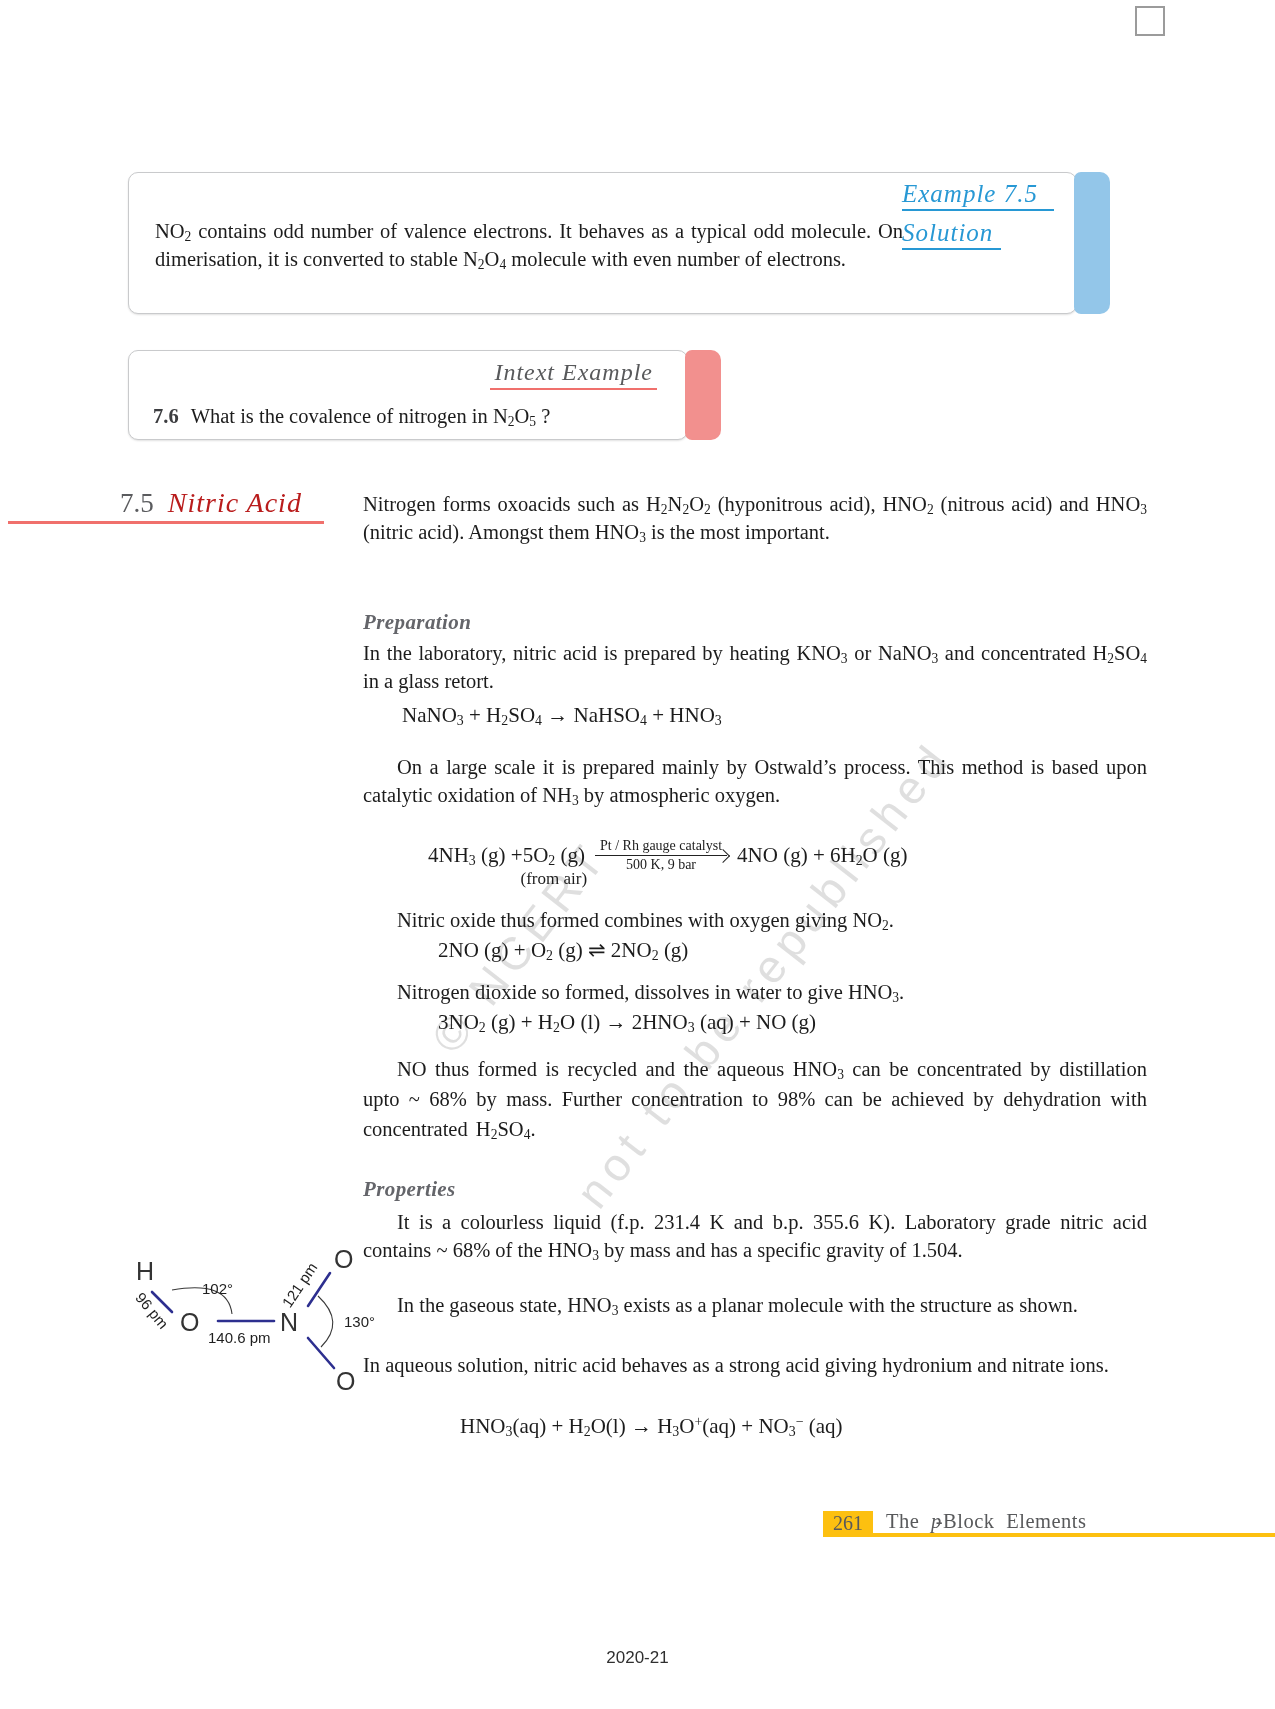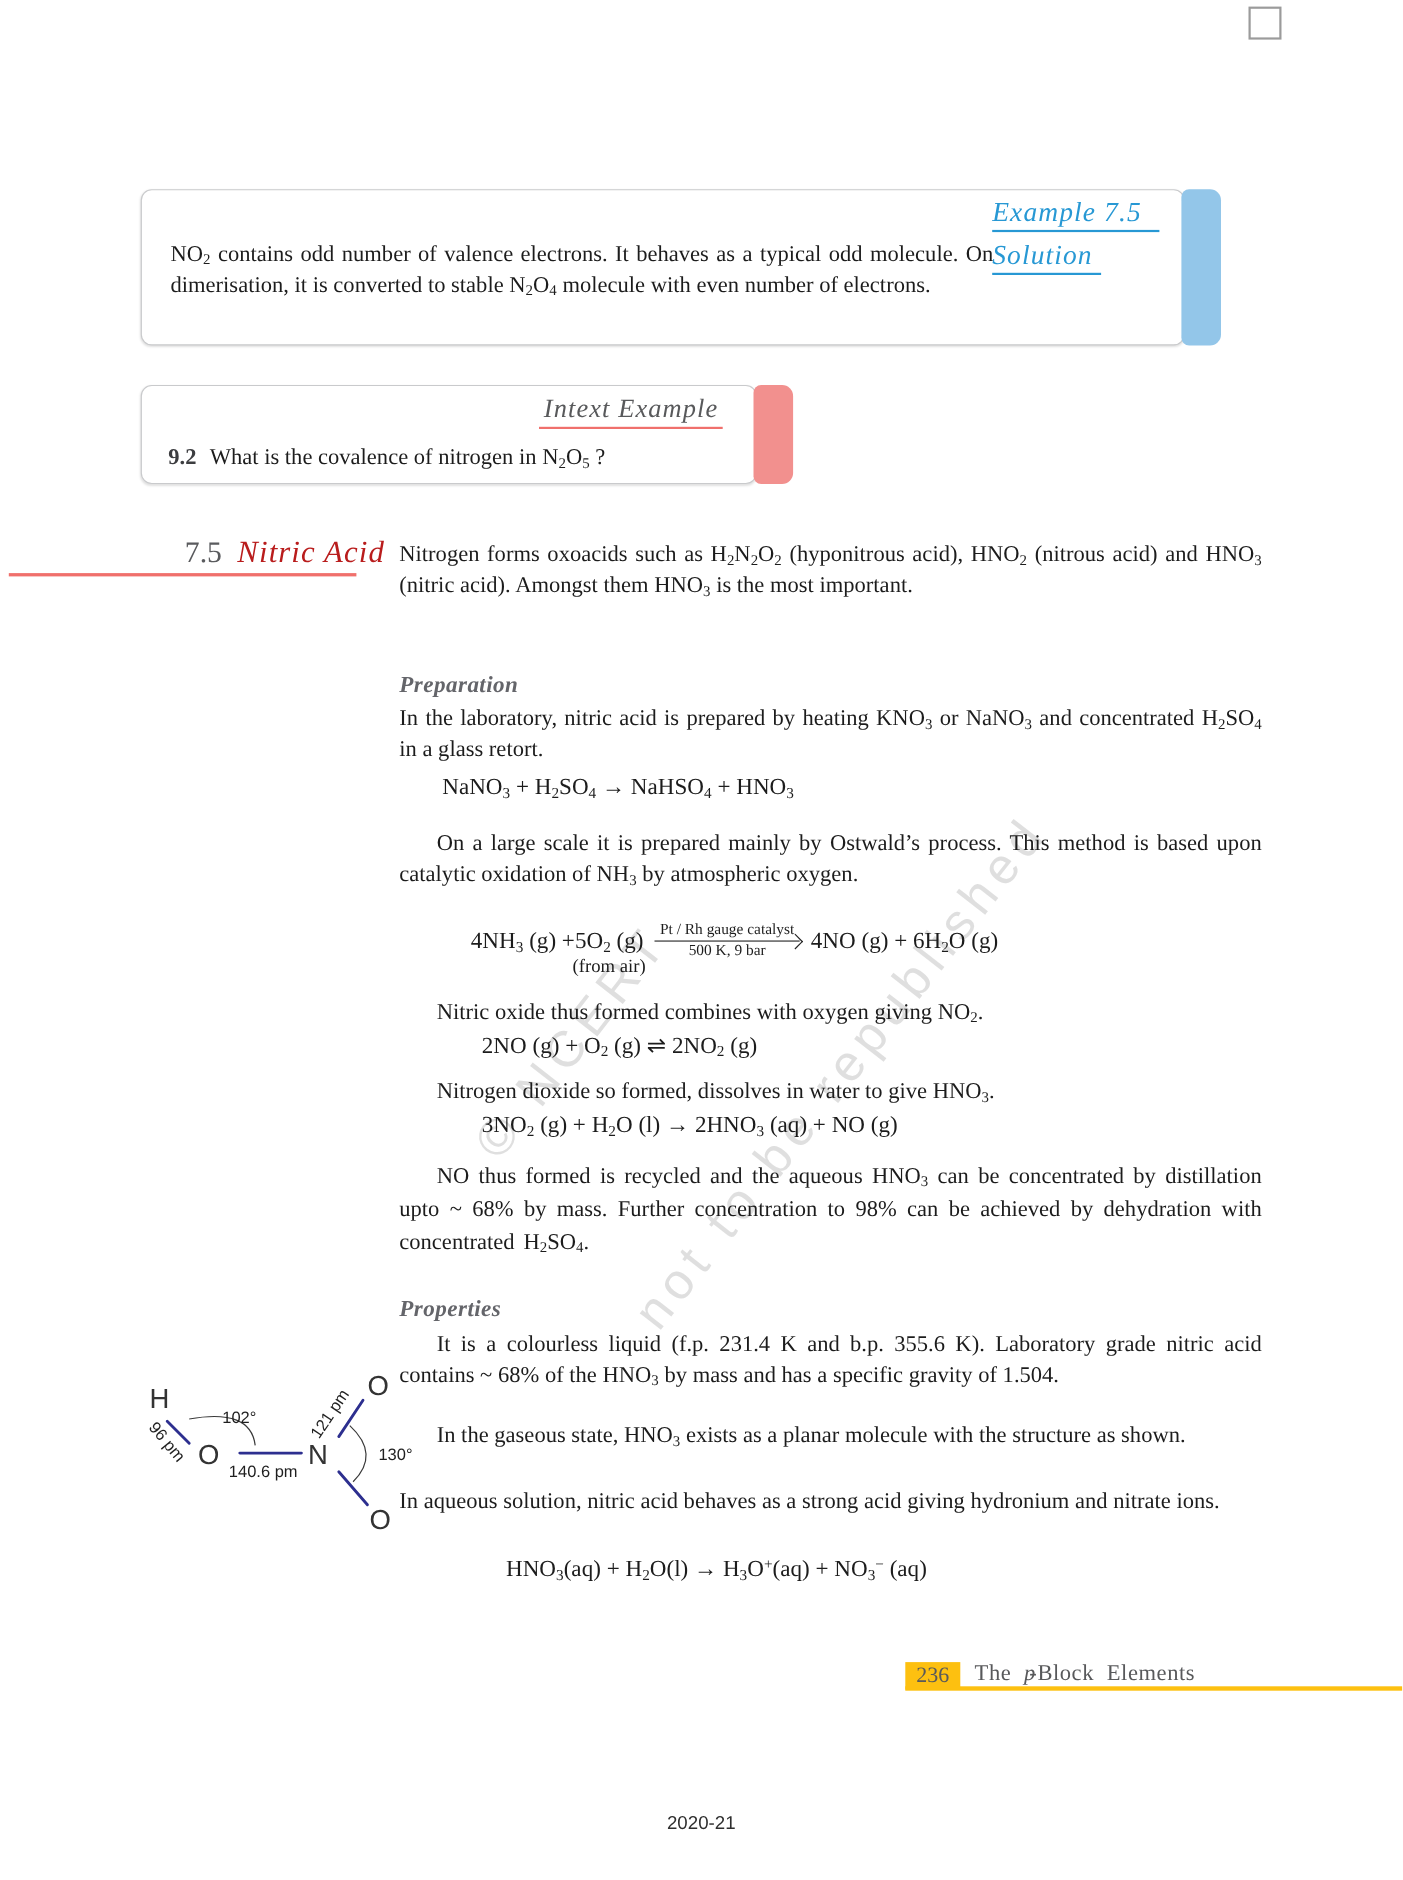--- a/index.html
+++ b/index.html
@@ -27,21 +27,21 @@
   .eq{position:absolute;font-size:21px;white-space:nowrap;}
   .eq2row{display:flex;align-items:center;}
   .stack{position:relative;}
   .from-air{position:absolute;left:50%;top:100%;transform:translateX(-50%);font-size:17px;margin-top:1px;}
   .rxn{display:inline-flex;flex-direction:column;align-items:center;margin:0 10px;}
   .rxn .above,.rxn .below{font-size:14px;line-height:16px;padding:0 5px;white-space:nowrap;}
   .rxn .shaft{position:relative;width:100%;height:0;border-top:1.5px solid #222;margin:1px 0;}
   .rxn .shaft::after{content:'';position:absolute;right:-1px;top:-5.4px;width:9px;height:9px;
        border-top:1.5px solid #222;border-right:1.5px solid #222;transform:rotate(45deg);}
   
-  .sec-num{font-size:27px;color:#5a5b5e;margin-left:48px;}
+  .sec-num{font-size:27px;color:#5a5b5e;}
   .sec-title{font-size:28px;color:#b91c1c;letter-spacing:1px;margin-left:10px;}
   .sec-underline{position:absolute;background:#f0706c;height:3px;}
   
   .intext-title{position:absolute;right:30px;top:8px;color:#58595b;font-size:24px;letter-spacing:1px;
                 border-bottom:2.5px solid #f0706c;padding:0 4px 2px 4px;}
   .intext-q{position:absolute;left:24px;top:54px;font-size:20.5px;}
   .qnum{font-weight:bold;color:#3c3d40;margin-right:12px;}
   
   .gold-line{position:absolute;left:823px;top:1533px;width:452px;height:3.5px;background:#fdc010;}
   .page-badge{position:absolute;left:823px;top:1511px;width:50px;height:25px;background:#fdc010;
@@ -73,21 +73,21 @@
     <div class="abs" style="right:14px;top:6px;width:160px;">
       <span class="script ex-label" style="padding-right:16px;">Example 7.5</span><br>
       <span class="script ex-label" style="padding-right:8px;">Solution</span>
     </div>
   </section>
 
   <section class="box" style="left:128px;top:350px;width:558px;height:88px;">
     <div class="sidebar pink-bar"></div>
     <div class="script intext-title">Intext Example</div>
     <div class="intext-q">
-      <span class="qnum">9.2</span><span>What is the covalence of nitrogen in N<sub>2</sub>O<sub>5</sub> ?</span>
+      <span class="qnum">7.6</span><span>What is the covalence of nitrogen in N<sub>2</sub>O<sub>5</sub> ?</span>
     </div>
   </section>
 
   <div class="abs" style="left:120px;top:487px;white-space:nowrap;">
     <span class="sec-num">7.5</span>
     <span class="script sec-title">Nitric Acid</span>
   </div>
   <div class="sec-underline" style="left:8px;top:521px;width:316px;"></div>
 
   <div class="abs bodytext" style="left:363px;top:490px;width:784px;">Nitrogen forms oxoacids such as H<sub>2</sub>N<sub>2</sub>O<sub>2</sub> (hyponitrous acid), HNO<sub>2</sub> (nitrous acid) and HNO<sub>3</sub> (nitric acid). Amongst them HNO<sub>3</sub> is the most important.</div>
@@ -148,20 +148,20 @@
     <text class="atom" x="206" y="22">O</text>
     <text class="atom" x="208" y="144">O</text>
     <text class="lbl" transform="translate(20,68) rotate(50)" text-anchor="middle">96 pm</text>
     <text class="lbl" x="74" y="48">102°</text>
     <text class="lbl" x="80" y="97">140.6 pm</text>
     <text class="lbl" transform="translate(176,42) rotate(-56)" text-anchor="middle">121 pm</text>
     <text class="lbl" x="216" y="81">130°</text>
   </svg>
 
   <div class="gold-line"></div>
-  <div class="page-badge">236</div>
+  <div class="page-badge">261</div>
   <div class="chapter">
     <span>The</span>
     <i>p</i><span style="margin-left:-6px;">-Block Elements</span>
   </div>
   <div class="year">2020-21</div>
 
 </div>
 
 </body></html>

